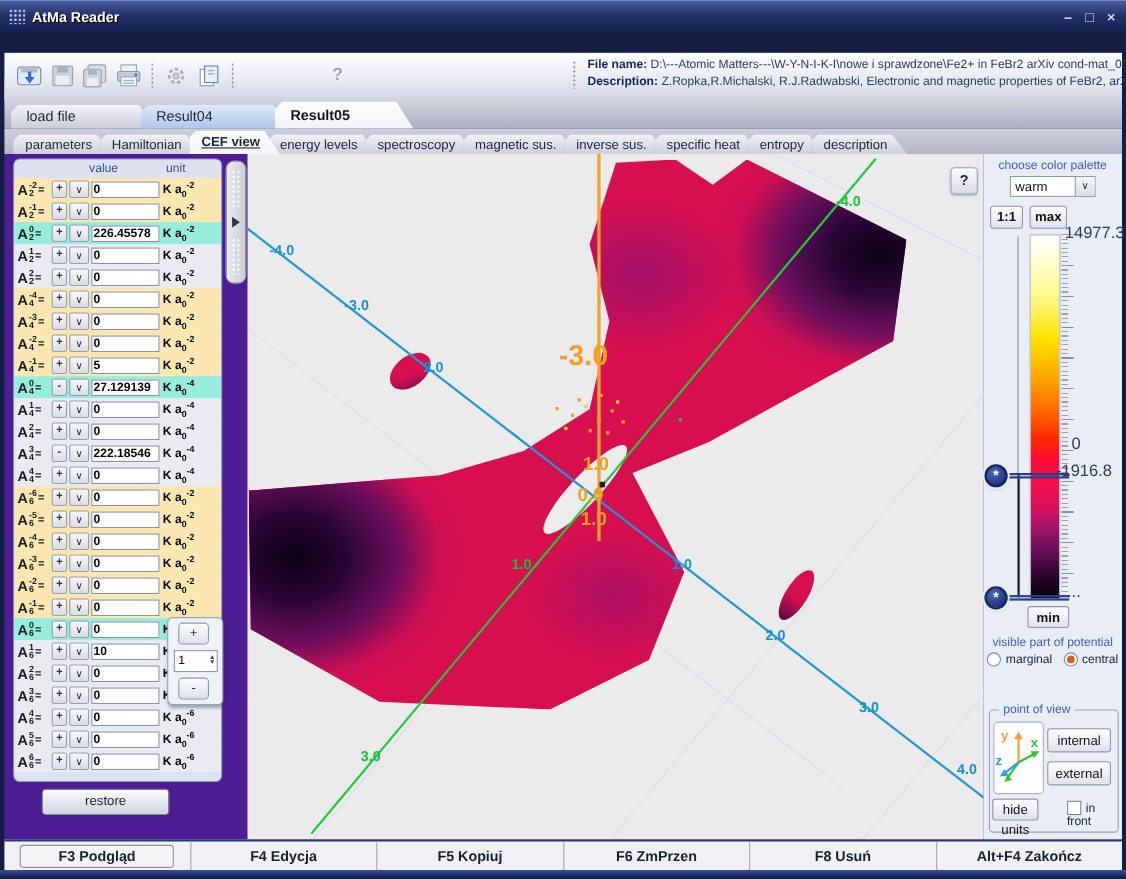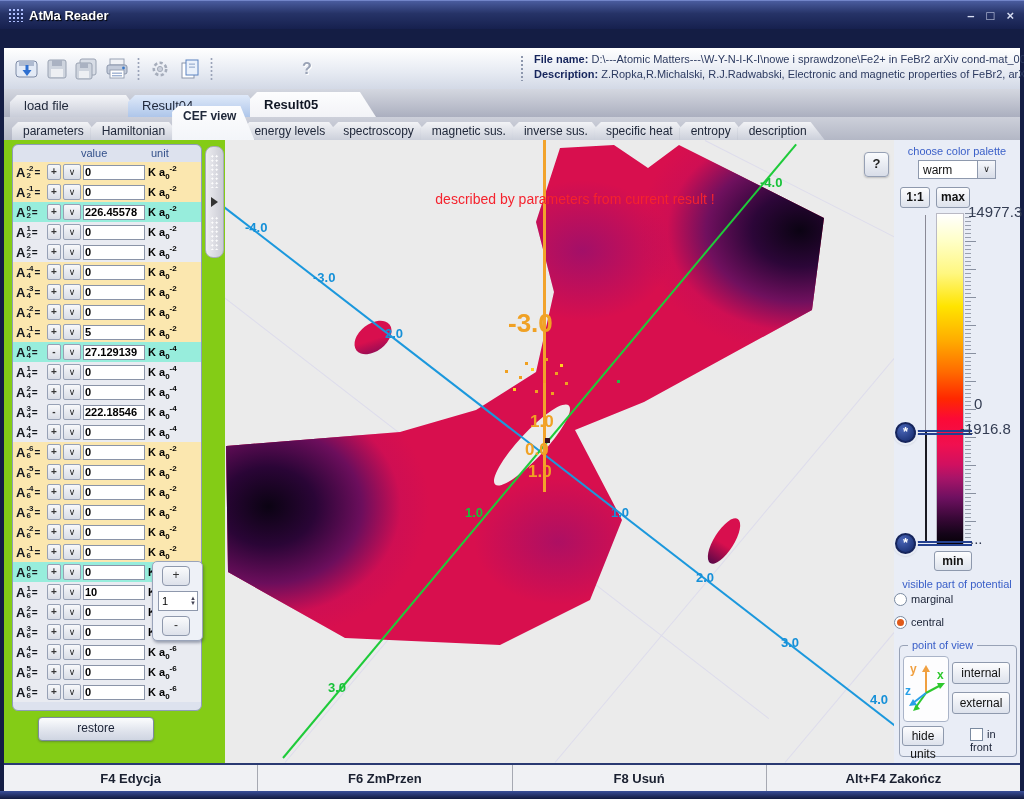--- a/index.html
+++ b/index.html
@@ -51,24 +51,24 @@
     background:linear-gradient(#fdfdfe,#f2f3f7);z-index:3;}
 
   
   .tabstrip2{position:absolute;left:4px;right:4px;top:117px;height:23px;
     background:linear-gradient(#cdd0da,#b3b7c5);display:flex;align-items:flex-end;padding-left:8px;}
   .vtab{position:relative;height:18px;line-height:18px;font-size:12px;color:#20283a;
     padding:0 18px 0 11px;margin-right:-11px;
     background:linear-gradient(#f2f3f6,#ccd0db);
     clip-path:polygon(0 100%,0 6px,6px 0,calc(100% - 14px) 0,100% 100%);
     filter:drop-shadow(0 0 1px #8b93a6);}
-  .vtab.active{height:34px;line-height:21px;font-weight:bold;background:linear-gradient(#fdfdfe,#f3f5f9);z-index:3;}
-
-  
-  .content{position:absolute;left:4px;right:4px;top:140px;bottom:34px;background:#84cc16;}
+  .vtab.active{height:21px;line-height:21px;font-weight:bold;background:linear-gradient(#fdfdfe,#f3f5f9);z-index:3;text-decoration:underline;}
+
+  
+  .content{position:absolute;left:4px;right:4px;top:140px;bottom:34px;background:#4c1d95;}
 
   
   .param-panel{position:absolute;left:8px;top:4px;width:190px;height:567px;
     background:#dde2ee;border:1px solid #8f9cb8;border-radius:6px;box-sizing:border-box;padding-top:2px;}
   .p-header{height:15px;font-size:11px;color:#33508a;position:relative;}
   .p-header .h-value{position:absolute;left:68px;}
   .p-header .h-unit{position:absolute;left:138px;}
   .prow{display:flex;align-items:center;height:20px;padding-left:3px;box-sizing:border-box;}
   .bg-y{background:#fbe7af;}
   .bg-c{background:#97eddc;}
@@ -618,21 +618,20 @@
           <span class="axl orange" style="left: 305px; top: 272px; font-size: 17px;">1.0</span>
           <span class="axl orange" style="left: 300px; top: 300px; font-size: 17px;">0.0</span>
           <span class="axl orange" style="left: 303px; top: 322px; font-size: 17px;">1.0</span>
         </div>
 
       <div class="dotfield"></div>
       <div class="greendot"></div>
       <div class="centerdot"></div>
 
       <div class="warning">
-        <div>described by parameters from current result !</div>
       </div>
       <div class="plot-help">?</div>
     </div>
 
     <div class="rpanel">
       <div class="rp-label" style="top:5px;">choose color palette</div>
       <div class="dd">
         <span class="val">warm</span>
         <span class="btn">∨</span>
       </div>
@@ -648,21 +647,21 @@
       <div class="lvl" style="top:401px;"></div>
       <div class="knob" style="top:282px;">*</div>
       <div class="knob" style="top:393px;">*</div>
       <div class="cb-lbl" style="left:74px;top:63px;">14977.3</div>
       <div class="cb-lbl" style="left:80px;top:255px;">0</div>
       <div class="cb-lbl" style="left:66px;top:280px;">-1916.8</div>
       <div class="cb-lbl" style="left:76px;top:390px;">...</div>
       <div class="rbtn" style="left:40px;top:411px;width:38px;height:20px;line-height:18px;">min</div>
 
       <div class="rp-label" style="top:438px;">visible part of potential</div>
-      <div class="radio-row" style="top:453px;flex-direction:column;">
+      <div class="radio-row" style="top:453px;">
         <span><span class="radio"></span><span>marginal</span></span>
         <span><span class="radio checked"></span><span>central</span></span>
       </div>
 
       <div class="pov">
         <div class="pov-legend">point of view</div>
         <div class="axes-box">
           <svg width="44" height="64" viewBox="0 0 44 64">
             <line x1="22" y1="36" x2="22" y2="12" stroke="#f0a040" stroke-width="2"></line>
             <path d="M22 8 l-4 7 h8 z" fill="#f0a040"></path>
@@ -679,19 +678,23 @@
         </div>
         <div class="rbtn" style="left:52px;top:16px;width:58px;height:22px;line-height:20px;font-weight:normal;">internal</div>
         <div class="rbtn" style="left:52px;top:46px;width:58px;height:22px;line-height:20px;font-weight:normal;">external</div>
         <div class="rbtn" style="left:2px;top:80px;width:42px;height:20px;line-height:18px;font-weight:normal;">hide units</div>
         <span style="position:absolute;left:70px;top:82px;font-size:11px;color:#1a2236;"><span class="checkbox"></span><span>in front</span></span>
       </div>
     </div>
   </div>
 
   <div class="fkeybar">
+      <div class="fkey">
+        <span class="fk-btn">F3 Podgląd</span>
+      </div>
       <div class="fkey">F4 Edycja</div>
+      <div class="fkey">F5 Kopiuj</div>
       <div class="fkey">F6 ZmPrzen</div>
       <div class="fkey">F8 Usuń</div>
       <div class="fkey">Alt+F4 Zakończ</div>
     </div>
   <div class="bottom-strip"></div>
 </div>
 
 </body></html>

